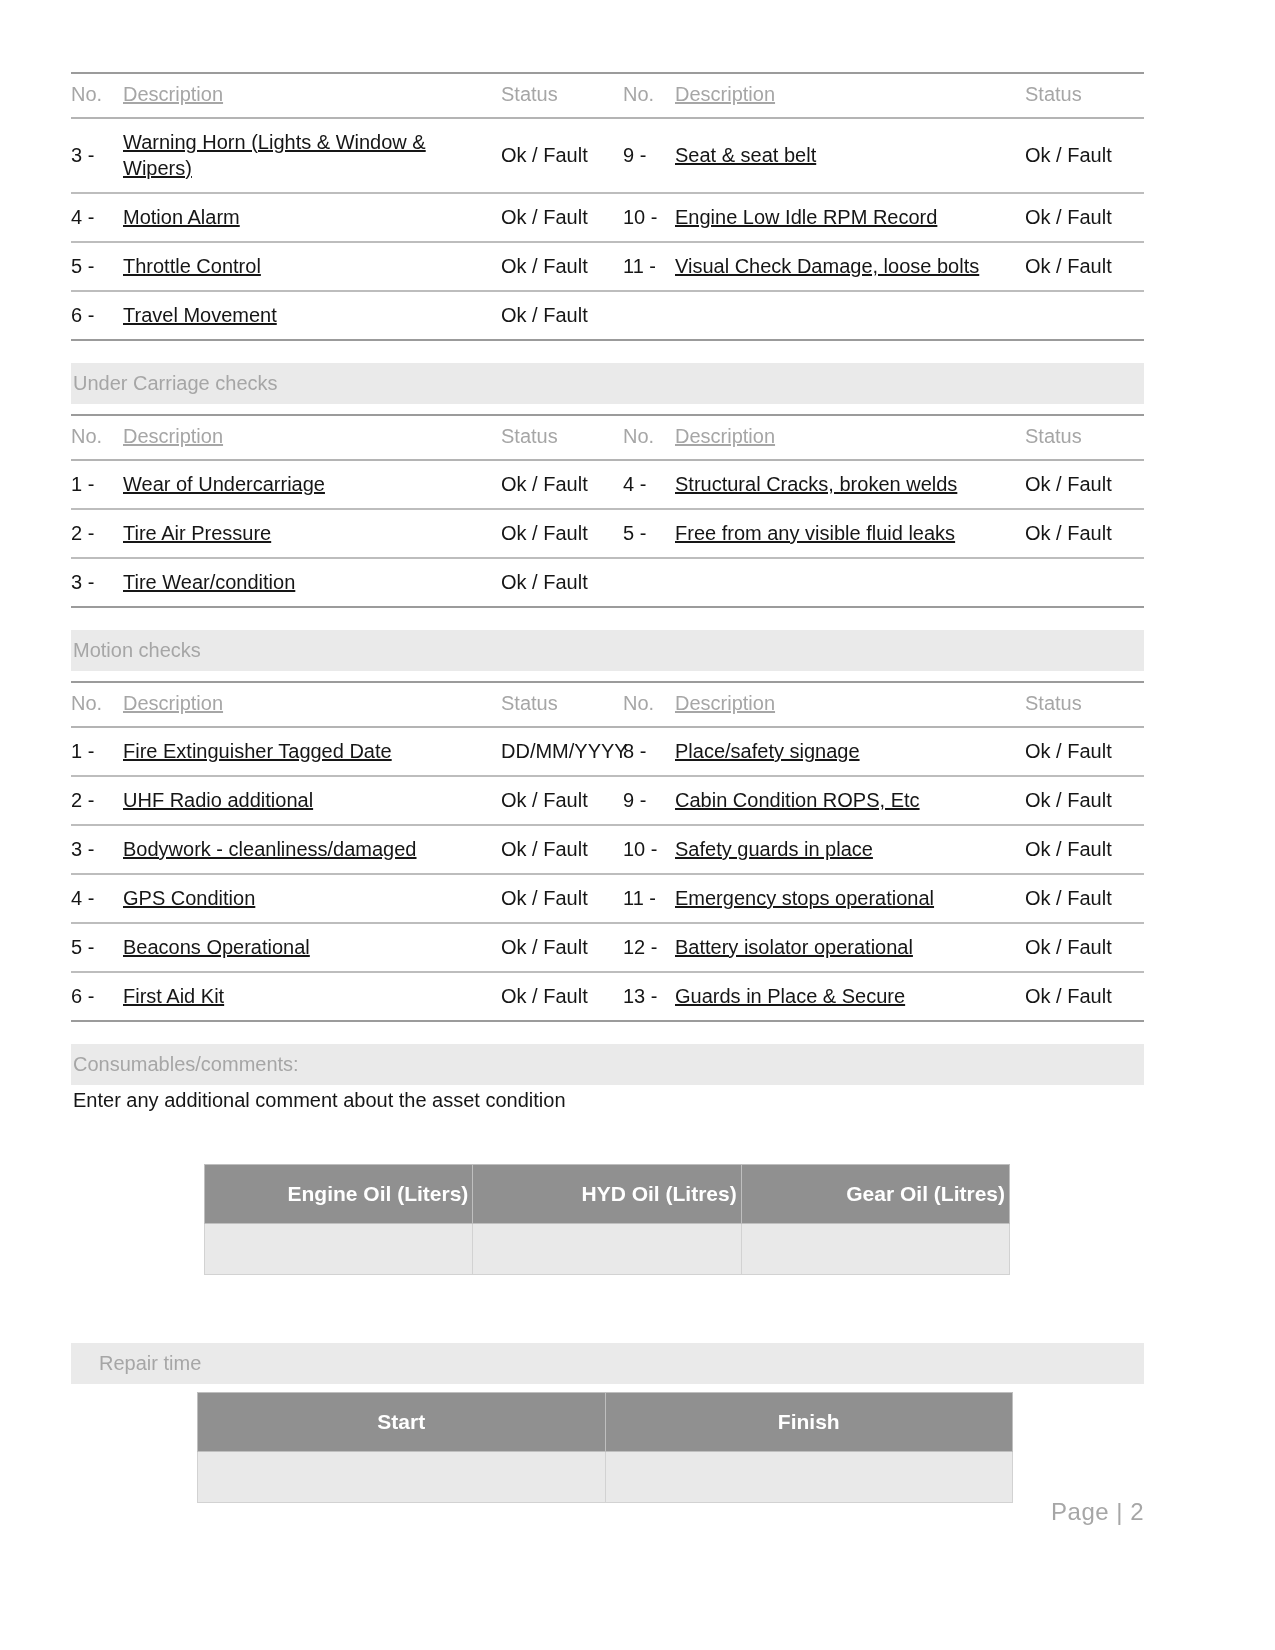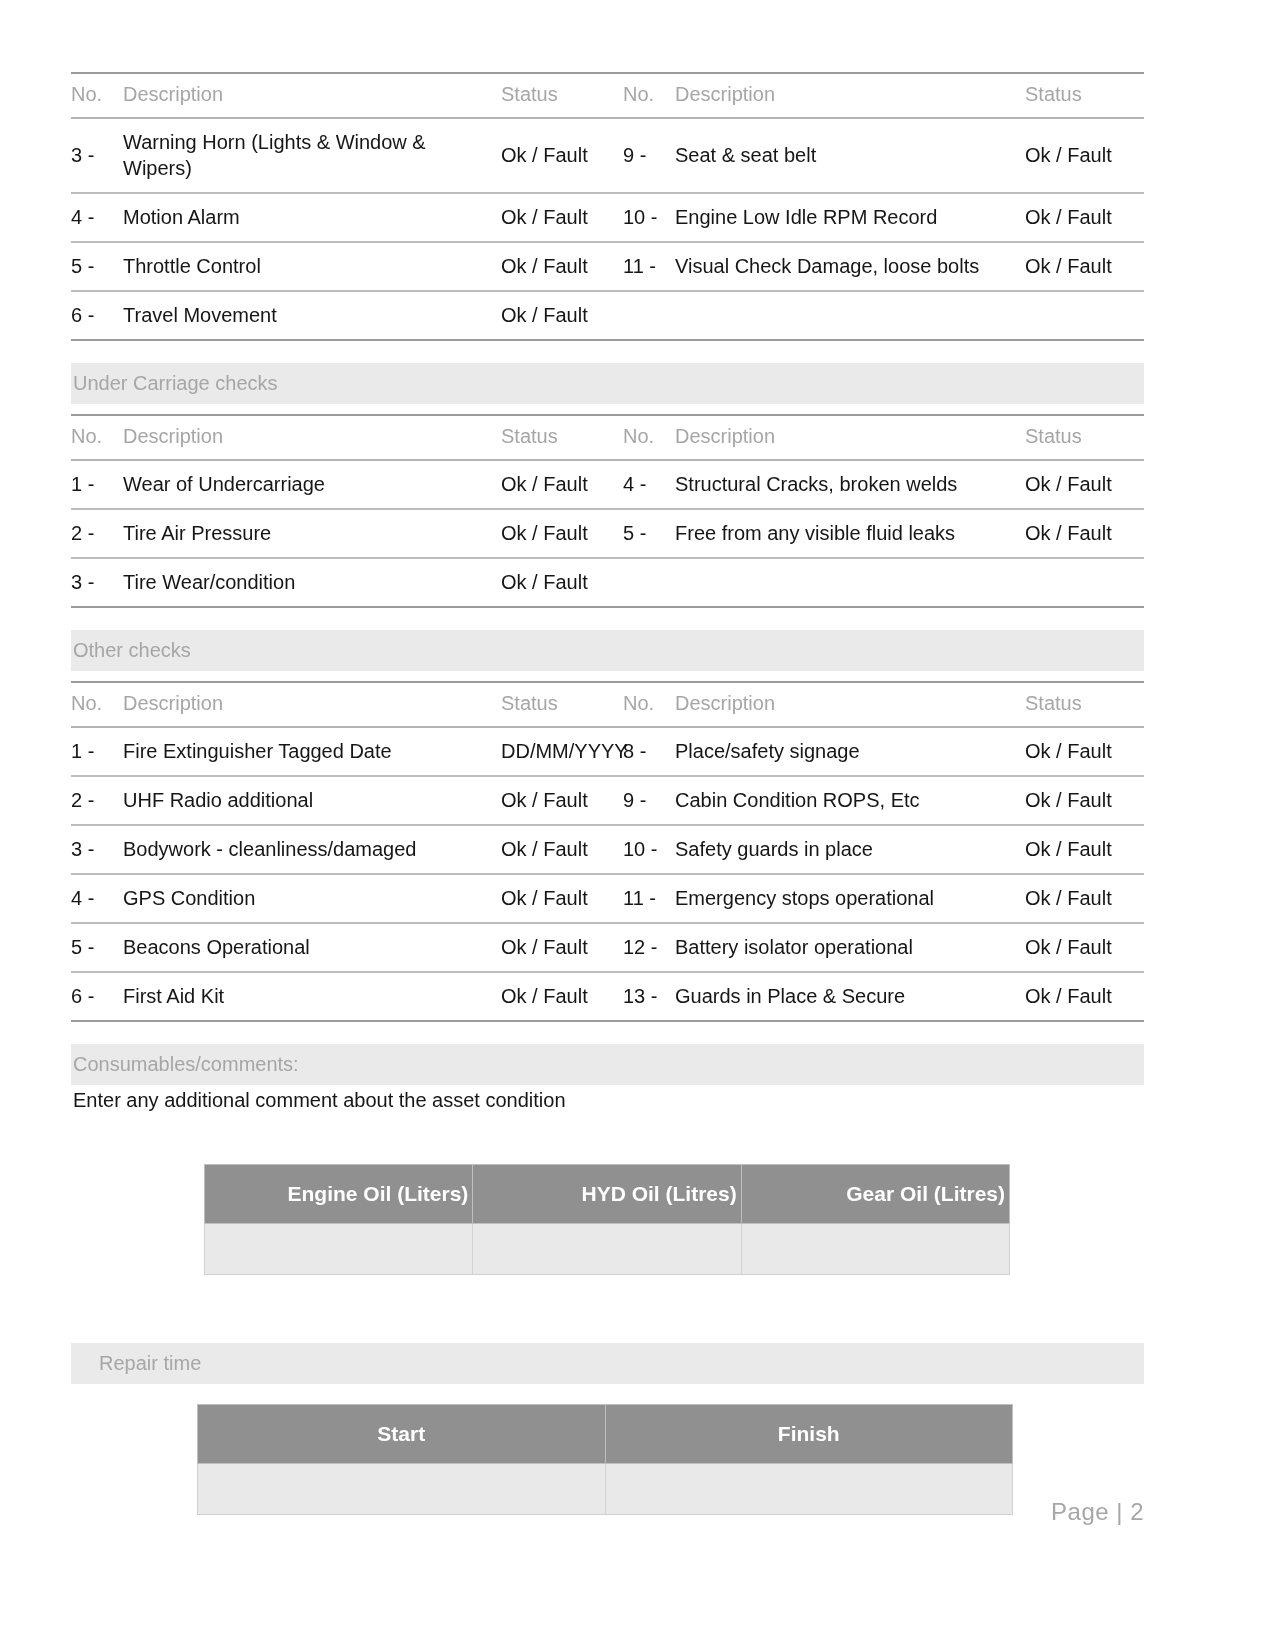--- a/index.html
+++ b/index.html
@@ -57,21 +57,21 @@
     color: #161616;
     padding: 10px 4px 11px 0;
     border-bottom: 2px solid #bdbdbd;
     vertical-align: middle;
     line-height: 1.3;
   }
   table.checks tbody tr:last-child td {
     border-bottom: 2px solid #9b9b9b;
   }
   td.num, th.num { padding-left: 0; }
-  td.desc, th.desc { padding-left: 0; }
+  td.desc, th.desc { padding-left: 0; text-decoration: underline; }
   td.status, th.status { white-space: nowrap; }
   td.status-top { vertical-align: top; }
 
   
   .sectionbar {
     background: #eaeaea;
     color: #a6a6a6;
     font-size: 20px;
     padding: 9px 0 9px 2px;
     margin: 22px 0 0 0;
@@ -110,21 +110,21 @@
     border: 1px solid #d2d2d2;
   }
   table.oil col { width: 33.3333%; }
 
   
   .repair-wrap {
     margin-top: 68px;
   }
   .repair-table-wrap {
     padding-left: 126px;
-    margin-top: 20px;
+    margin-top: 8px;
   }
   table.repair {
     border-collapse: collapse;
     table-layout: fixed;
     width: 816px;
   }
   table.repair col { width: 50%; }
   table.repair th {
     background: #909090;
     color: #ffffff;
@@ -254,21 +254,21 @@
           <td class="num">3 -</td>
           <td class="desc">Tire Wear/condition</td>
           <td class="status">Ok / Fault</td>
           <td class="num"></td>
           <td class="desc"></td>
           <td class="status"></td>
         </tr>
       </tbody>
     </table>
 
-    <div class="sectionbar">Other checks</div>
+    <div class="sectionbar">Motion checks</div>
     <div class="gap-after-bar"></div>
 
     <table class="checks">
       <colgroup>
         <col class="c-no">
           <col class="c-desc">
           <col class="c-stat">
         <col class="c-no2">
           <col class="c-desc2">
           <col class="c-stat2">

